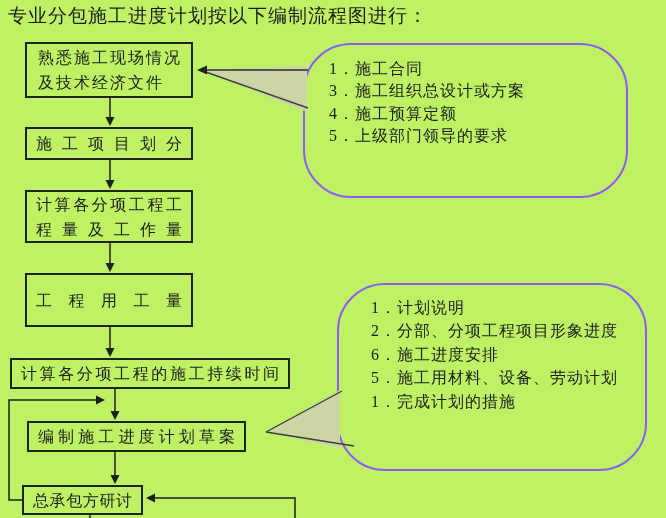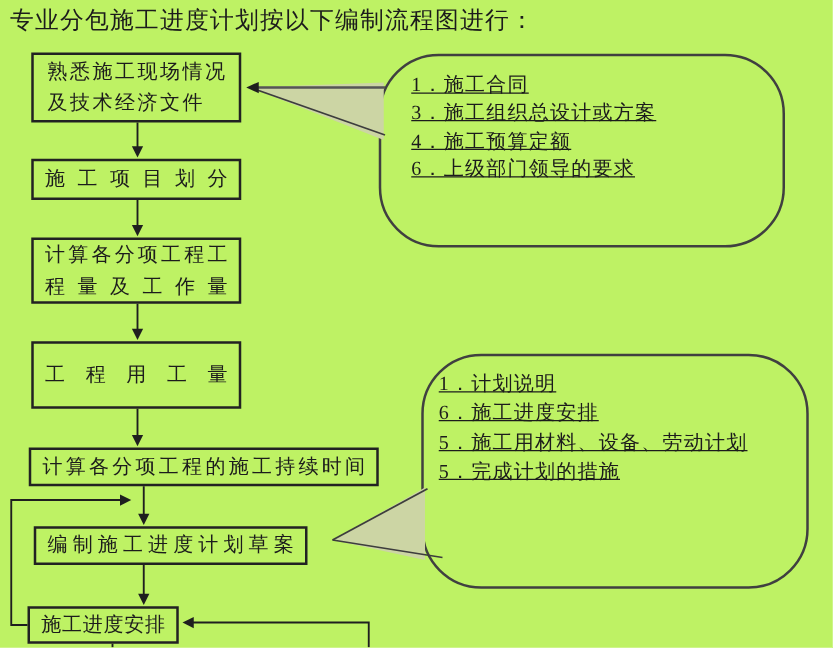--- a/index.html
+++ b/index.html
@@ -19,29 +19,28 @@
     position:absolute;box-sizing:border-box;
     border:2px solid #222;
     display:flex;flex-direction:column;justify-content:center;
     font-size:16px;line-height:25px;
   }
   .fbox .bl{padding:0 9px;}
   .fbox.leftpad .bl{letter-spacing:2px;padding-left:11px;}
   .fbox.just .bl{text-align:justify;text-align-last:justify;}
   .callout{
     position:absolute;box-sizing:border-box;
-    border:2px solid #404040;border-radius:48px;
+    border:2px solid #8b5cf6;border-radius:48px;
     background:transparent;
-    text-decoration:underline;
   }
   .callout .item{font-size:16px;white-space:nowrap;letter-spacing:1px;}
   .callout.top{padding:13px 6px 0 24px;}
   .callout.top .item{line-height:22.4px;}
   .callout.bot{padding:11px 6px 0 12px;}
-  .callout.bot .item{line-height:23.4px;}
+  .callout.bot .item{line-height:23.4px;margin-left:20px;}
   svg.overlay{position:absolute;left:0;top:0;pointer-events:none;}
 </style>
 </head>
 <body>
 
 <div class="page">
 
   <div class="title">专业分包施工进度计划按以下编制流程图进行：</div>
 
   <div class="fbox leftpad" style="left:25px;top:42px;width:168px;height:56px">
@@ -55,44 +54,45 @@
 
   <div class="fbox just" style="left:25px;top:190px;width:168px;height:53px">
     <div class="bl">计算各分项工程工</div>
     <div class="bl">程量及工作量</div>
   </div>
 
   <div class="fbox just" style="left:25px;top:273px;width:168px;height:54px">
     <div class="bl">工程用工量</div>
   </div>
 
-  <div class="fbox just" style="left:23px;top:358px;width:280px;height:31px">
+  <div class="fbox just" style="left:10px;top:358px;width:280px;height:31px">
     <div class="bl">计算各分项工程的施工持续时间</div>
   </div>
 
   <div class="fbox just" style="left:27px;top:421px;width:219px;height:31px">
     <div class="bl">编制施工进度计划草案</div>
   </div>
 
   <div class="fbox just" style="left:22px;top:485px;width:121px;height:30px">
-    <div class="bl">施工进度安排</div>
+    <div class="bl">总承包方研讨</div>
   </div>
 
   <div class="callout top" style="left:303px;top:43px;width:325px;height:155px">
     <div class="item">1．施工合同</div>
     <div class="item">3．施工组织总设计或方案</div>
     <div class="item">4．施工预算定额</div>
-    <div class="item">6．上级部门领导的要求</div>
+    <div class="item">5．上级部门领导的要求</div>
   </div>
 
   <div class="callout bot" style="left:337px;top:283px;width:310px;height:188px">
     <div class="item">1．计划说明</div>
+    <div class="item">2．分部、分项工程项目形象进度</div>
     <div class="item">6．施工进度安排</div>
     <div class="item">5．施工用材料、设备、劳动计划</div>
-    <div class="item">5．完成计划的措施</div>
+    <div class="item">1．完成计划的措施</div>
   </div>
 
   <svg class="overlay" width="666" height="518" viewBox="0 0 666 518">
 
     <g stroke="#1f1f1f" stroke-width="1.5" fill="#1f1f1f">
       <g>
         <line x1="110" y1="98" x2="110" y2="119"></line>
           <polygon points="110,126 105.5,117 114.5,117" stroke="none"></polygon>
       </g>
       <g>

